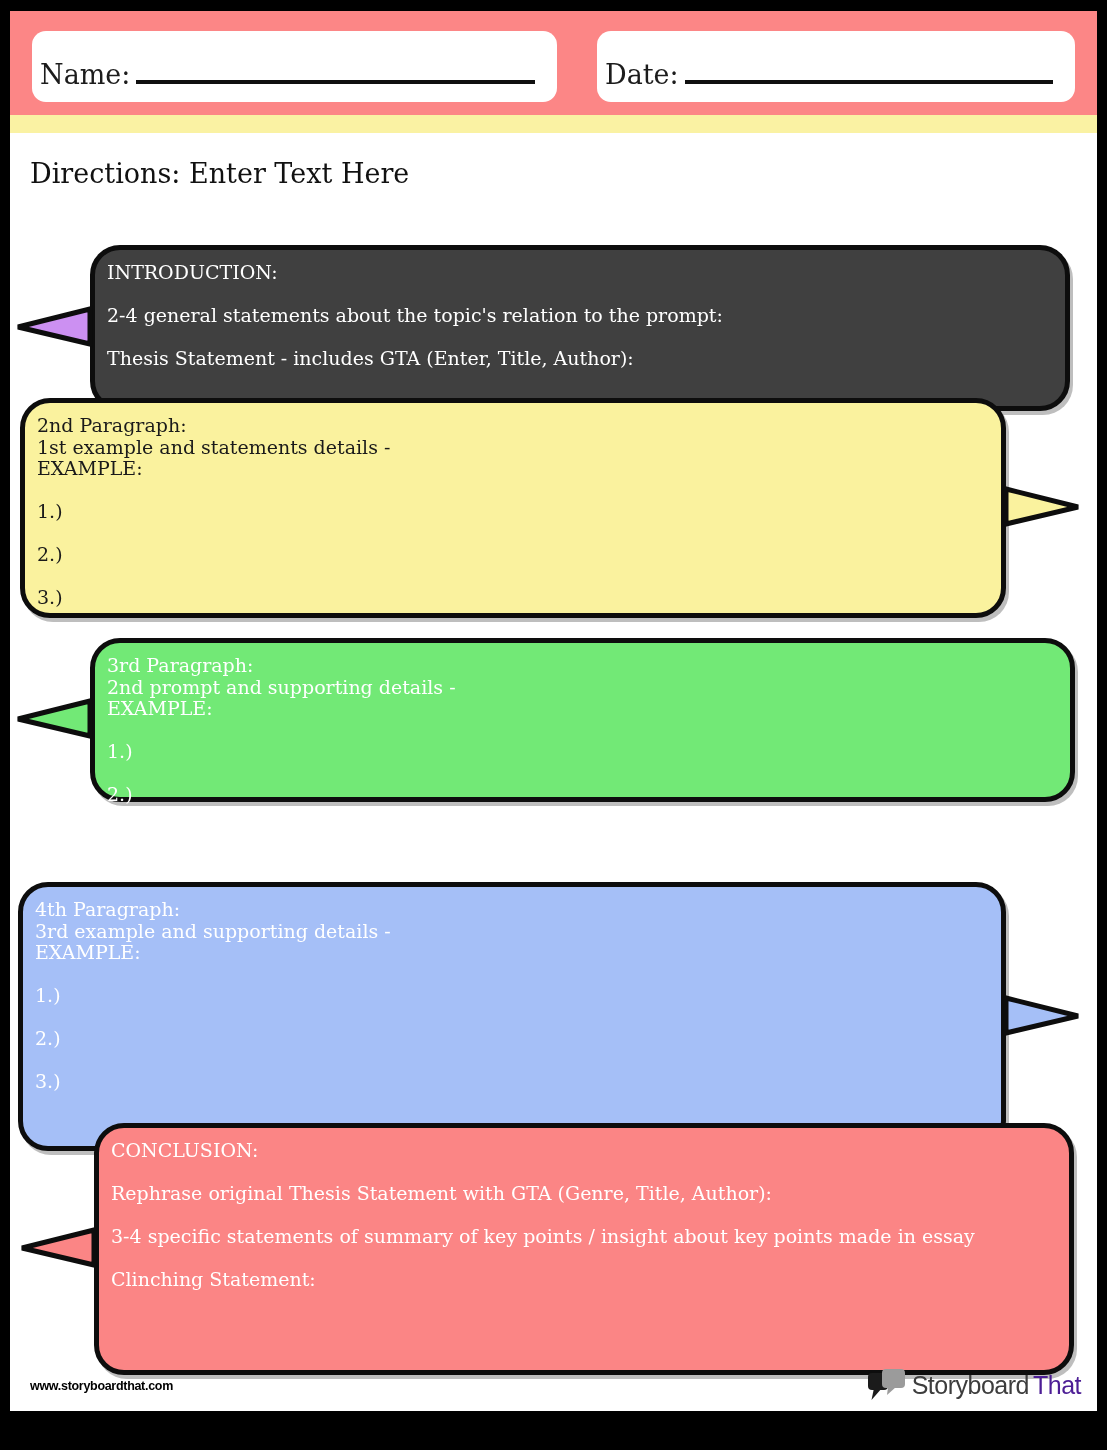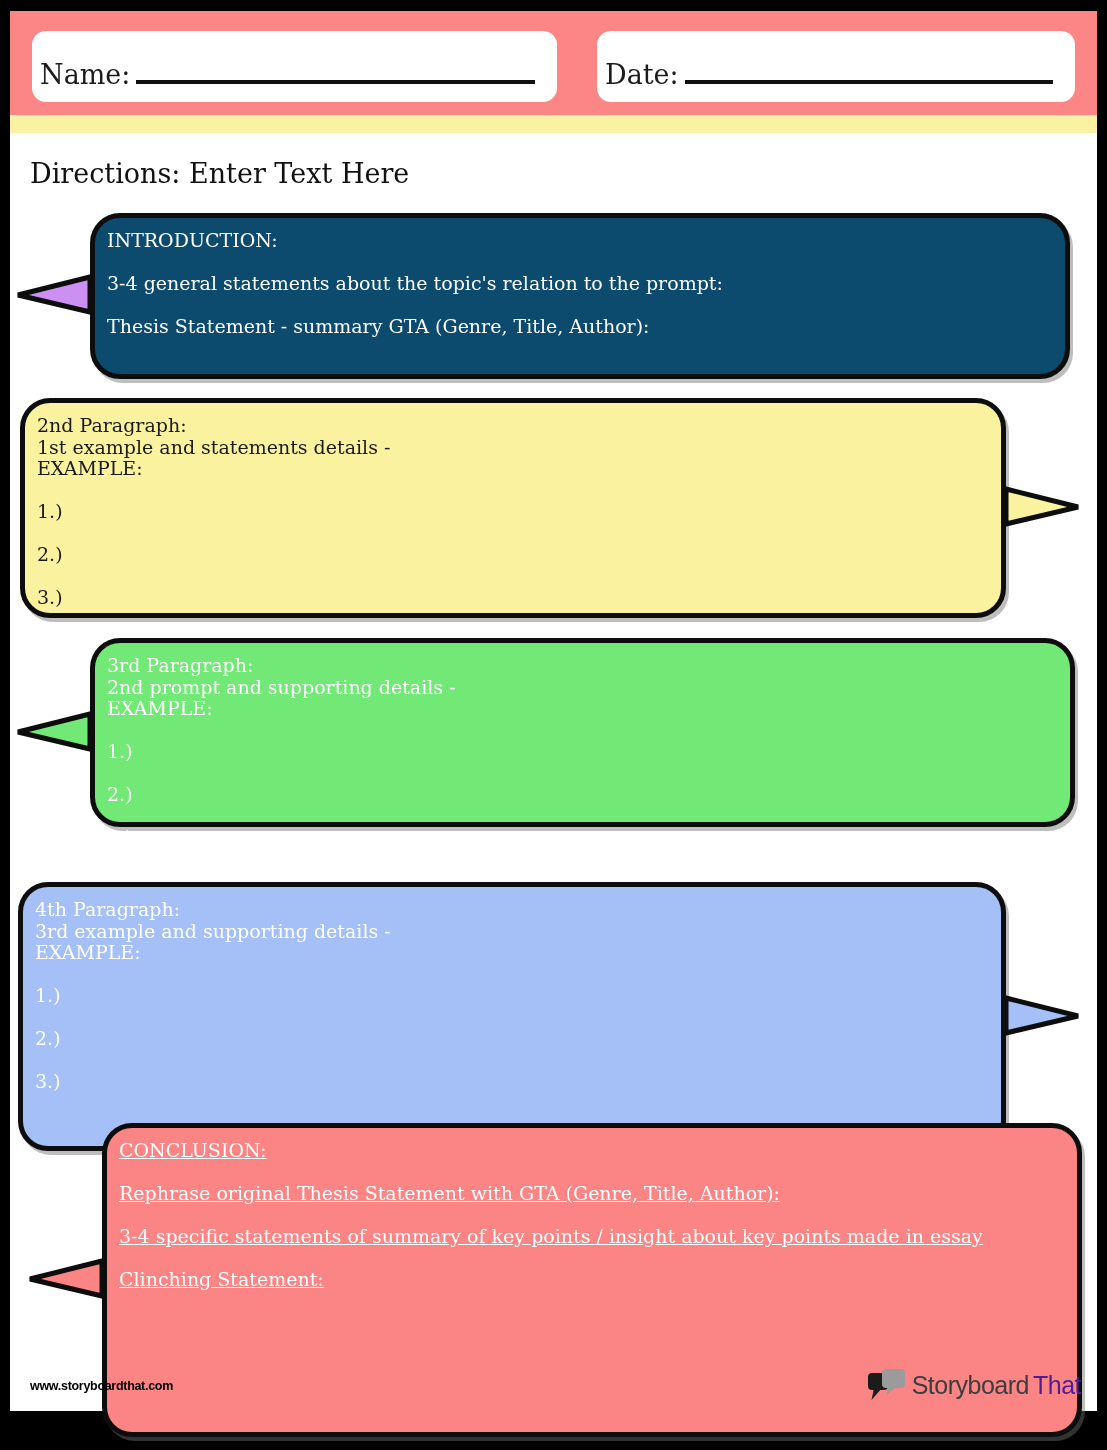--- a/index.html
+++ b/index.html
@@ -33,23 +33,23 @@
   
   .bubble{
     position:absolute;border:5px solid #0d0d0d;border-radius:30px;
     box-shadow:3px 4px 0 rgba(110,110,110,0.45);
     padding:12px 8px 0 12px;box-sizing:border-box;
     font-size:19px;line-height:21.5px;
   }
   .bline{min-height:21.5px;white-space:nowrap;}
   .b0{left:80px;top:202px;width:980px;height:166px;}
   .b1{left:10px;top:387px;width:986px;height:220px;padding-left:12px;}
-  .b2{left:80px;top:627px;width:985px;height:189px;}
+  .b2{left:80px;top:627px;width:985px;height:164px;}
   .b3{left:8px;top:871px;width:988px;height:269px;}
-  .b4{left:92px;top:1112px;width:980px;height:314px;text-decoration:underline;}
+  .b4{left:84px;top:1112px;width:980px;height:252px;}
   .tail{position:absolute;top:50%;margin-top:-25px;width:77px;height:50px;overflow:visible;}
   .tail-left{left:-81px;}
   .tail-right{right:-81px;}
   
   .footer-url{
     position:absolute;left:20px;top:1368px;
     font-family:"Liberation Sans", sans-serif;font-weight:bold;font-size:12.5px;
     letter-spacing:-0.3px;color:#000;
   }
   .logo{
@@ -75,26 +75,26 @@
   <div class="field-box name-box">
     <span class="field-label">Name:</span>
     <span class="fill-line"></span>
   </div>
 
   <div class="accent-strip" style="background: rgb(250, 242, 163);"></div>
 
   <div class="directions">Directions: Enter Text Here</div>
 
   <div id="bubble-stack">
-      <div class="bubble b0" style="background: #0c4a6e; color: rgb(255, 255, 255);">
+      <div class="bubble b0" style="background: #404040; color: rgb(255, 255, 255); margin-top: 32px;">
         <div class="bline">INTRODUCTION:</div>
         <div class="bline"></div>
-        <div class="bline">3-4 general statements about the topic's relation to the prompt:</div>
+        <div class="bline">2-4 general statements about the topic's relation to the prompt:</div>
         <div class="bline"></div>
-        <div class="bline">Thesis Statement - summary GTA (Genre, Title, Author):</div>
+        <div class="bline">Thesis Statement - includes GTA (Enter, Title, Author):</div>
         <svg class="tail tail-left" viewBox="0 0 77 50">
           <polygon points="76,6 4,24 76,41" fill="#CC90F2" stroke="#0d0d0d" stroke-width="5" stroke-linejoin="miter"></polygon>
         </svg>
       </div>
       <div class="bubble b1" style="background: rgb(250, 242, 158); color: rgb(26, 26, 26);">
         <div class="bline">2nd Paragraph:</div>
         <div class="bline">1st example and statements details -</div>
         <div class="bline">EXAMPLE:</div>
         <div class="bline"></div>
         <div class="bline">1.)</div>

